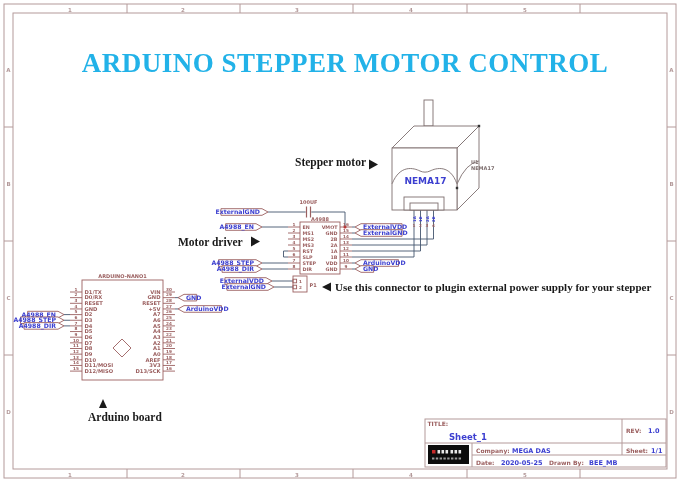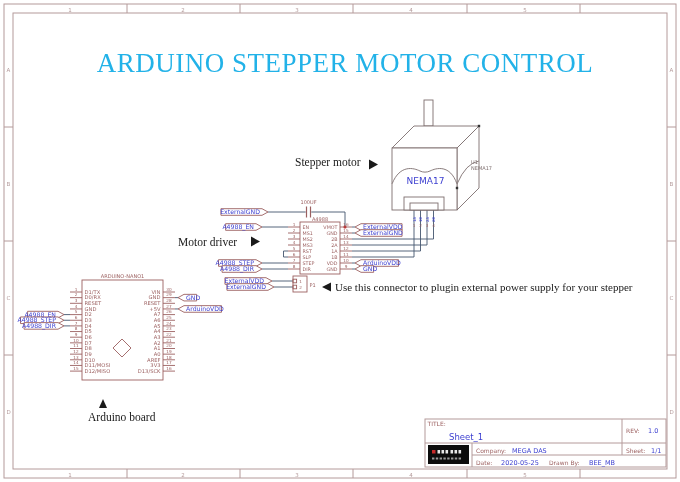--- a/index.html
+++ b/index.html
@@ -1,17 +1,17 @@
 <!DOCTYPE html>
 <html style="--accent: #22b2e8; --outline: #9b5f5f; --frame: #b49a9a; --net: #3c3fd0; --wire: #44566e; --motor: #7d6e6e; --junction: #cc2222; --ink: #1a1a1a; --paper: #ffffff;"><head>
 <meta charset="utf-8">
 <style>
   html,body{margin:0;padding:0;background:#fff;}
   .sheet{position:relative;width:680px;height:482px;background:var(--paper,#fff);overflow:hidden;
-         font-family:"DejaVu Sans",sans-serif;}
+         font-family:"DejaVu Sans",sans-serif;font-weight:bold;}
   svg{display:block;}
   
   .fr{stroke:var(--frame);stroke-width:1;fill:none;}
   .o {stroke:var(--outline);stroke-width:0.9;fill:none;}
   .of{stroke:var(--outline);stroke-width:0.9;fill:#ffffff;}
   .m {stroke:var(--motor);stroke-width:0.9;fill:#ffffff;}
   .w {stroke:var(--wire);stroke-width:0.9;fill:none;}
   .cap{stroke:var(--outline);stroke-width:1.2;fill:none;}
   
   text{font-family:"DejaVu Sans",sans-serif;}

